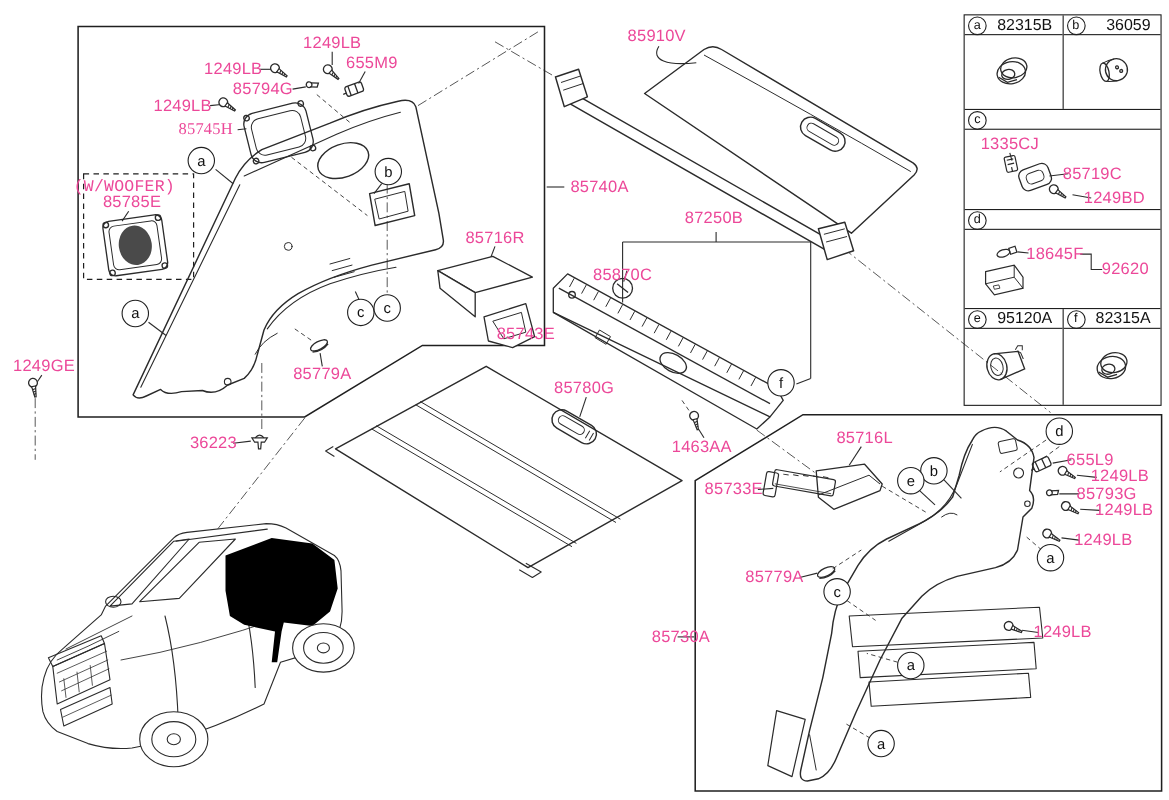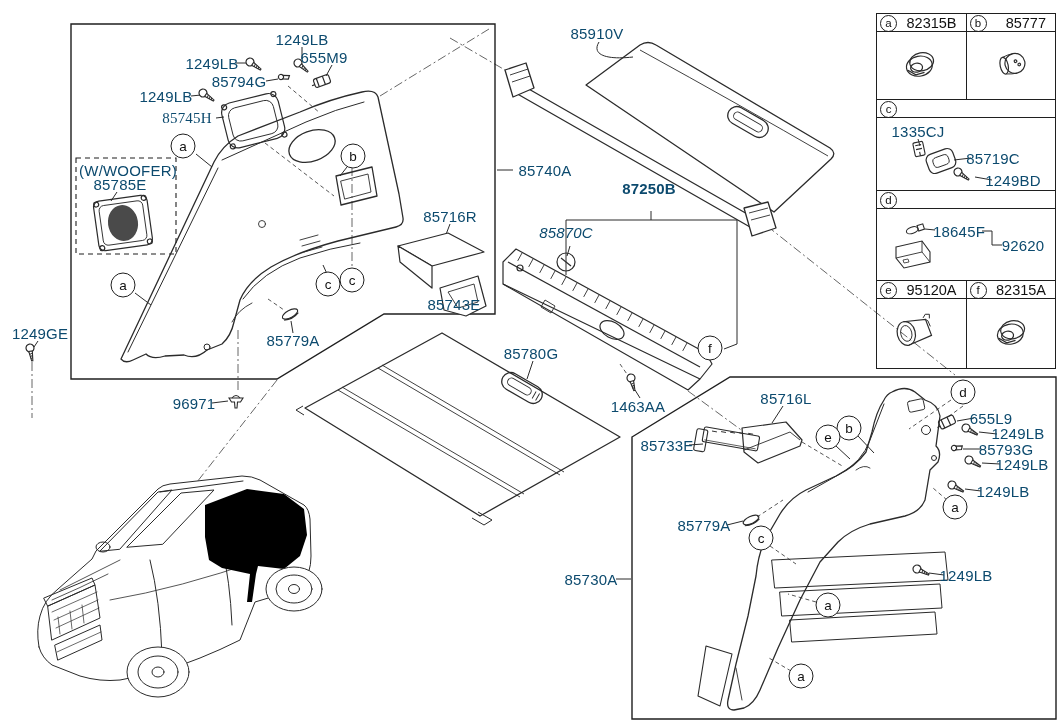--- a/index.html
+++ b/index.html
@@ -1,20 +1,20 @@
 <!DOCTYPE html>
 <html><head>
 <meta charset="utf-8">
 <style>
   html,body{margin:0;padding:0;background:#fff}
   .stage{position:relative;width:1063px;height:727px;background:#fff;
          font-family:"Liberation Sans",sans-serif;overflow:hidden}
   svg.lineart{position:absolute;left:0;top:0}
   .layer{position:absolute;left:0;top:0;width:100%;height:100%;pointer-events:none}
-  .plabel{position:absolute;transform:translate(-50%,-50%);font-size:15px;color:#0c4a6e;
+  .plabel{position:absolute;transform:translate(-50%,-50%);font-size:15px;color:#ec4899;
           white-space:nowrap;letter-spacing:.2px}
   .callout{position:absolute;width:23px;height:23px;transform:translate(-50%,-50%);
            border:1.5px solid #1f1f1f;border-radius:50%;background:#fff;display:flex;
            align-items:center;justify-content:center;font-size:13.5px;color:#111}
   .ptable{position:absolute;left:876px;top:13px;width:180px;height:356px;
           border:1.5px solid #1f1f1f;display:flex;flex-direction:column;box-sizing:border-box}
   .prow{display:flex;border-bottom:1px solid #1f1f1f;box-sizing:border-box}
   .prow:last-child{border-bottom:none}
   .r1{height:86px}.r2{height:91px}.r3{height:90px}.r4{flex:1}
   .pcell{flex:1;display:flex;flex-direction:column;border-right:1px solid #1f1f1f;box-sizing:border-box}
@@ -339,21 +339,21 @@
     <div class="pcell">
       <div class="phead">
         <span class="lcircle">a</span>
         <span class="pnum">82315B</span>
       </div>
       <div class="pbody"></div>
     </div>
     <div class="pcell">
       <div class="phead">
         <span class="lcircle">b</span>
-        <span class="pnum">85777</span>
+        <span class="pnum">36059</span>
       </div>
       <div class="pbody"></div>
     </div>
   </div>
   <div class="prow r2">
     <div class="pcell">
       <div class="phead">
         <span class="lcircle">c</span>
       </div>
       <div class="pbody"></div>
@@ -380,47 +380,47 @@
         <span class="lcircle">f</span>
         <span class="pnum">82315A</span>
       </div>
       <div class="pbody"></div>
     </div>
   </div>
 </div>
 
 <div class="layer">
       <span class="plabel" style="left: 302px; top: 39px;">1249LB</span>
-      <span class="plabel" style="left: 324px; top: 57px;">655M9</span>
+      <span class="plabel" style="left: 338px; top: 57px;">655M9</span>
       <span class="plabel" style="left: 212px; top: 63px;">1249LB</span>
       <span class="plabel" style="left: 239px; top: 81px;">85794G</span>
       <span class="plabel" style="left: 166px; top: 96px;">1249LB</span>
       <span class="plabel" style="left: 187px; top: 118px; font-family: Liberation Serif, serif;">85745H</span>
-      <span class="plabel" style="left: 128px; top: 170px;">(W/WOOFER)</span>
+      <span class="plabel" style="left: 113px; top: 170px; font-family: Liberation Mono, monospace;">(W/WOOFER)</span>
       <span class="plabel" style="left: 120px; top: 184px;">85785E</span>
       <span class="plabel" style="left: 545px; top: 170px;">85740A</span>
       <span class="plabel" style="left: 450px; top: 216px;">85716R</span>
-      <span class="plabel" style="left: 454px; top: 304px;">85743E</span>
+      <span class="plabel" style="left: 478px; top: 304px;">85743E</span>
       <span class="plabel" style="left: 293px; top: 340px;">85779A</span>
-      <span class="plabel" style="left: 194px; top: 403px;">96971</span>
+      <span class="plabel" style="left: 194px; top: 403px;">36223</span>
       <span class="plabel" style="left: 40px; top: 333px;">1249GE</span>
       <span class="plabel" style="left: 597px; top: 33px;">85910V</span>
-      <span class="plabel" style="left: 649px; top: 188px; font-weight: bold;">87250B</span>
-      <span class="plabel" style="left: 566px; top: 232px; font-style: italic;">85870C</span>
+      <span class="plabel" style="left: 649px; top: 198px;">87250B</span>
+      <span class="plabel" style="left: 566px; top: 250px;">85870C</span>
       <span class="plabel" style="left: 638px; top: 406px;">1463AA</span>
       <span class="plabel" style="left: 531px; top: 353px; text-align: center;">85780G</span>
       <span class="plabel" style="left: 667px; top: 445px; text-align: right;">85733E</span>
       <span class="plabel" style="left: 786px; top: 398px;">85716L</span>
       <span class="plabel" style="left: 991px; top: 418px;">655L9</span>
       <span class="plabel" style="left: 1018px; top: 433px;">1249LB</span>
       <span class="plabel" style="left: 1006px; top: 449px;">85793G</span>
       <span class="plabel" style="left: 1022px; top: 464px;">1249LB</span>
       <span class="plabel" style="left: 1003px; top: 491px;">1249LB</span>
       <span class="plabel" style="left: 704px; top: 525px;">85779A</span>
-      <span class="plabel" style="left: 591px; top: 579px;">85730A</span>
+      <span class="plabel" style="left: 619px; top: 579px;">85730A</span>
       <span class="plabel" style="left: 966px; top: 575px;">1249LB</span>
       <span class="plabel" style="left: 918px; top: 131px;">1335CJ</span>
       <span class="plabel" style="left: 993px; top: 158px;">85719C</span>
       <span class="plabel" style="left: 1013px; top: 180px;">1249BD</span>
       <span class="plabel" style="left: 959px; top: 231px;">18645F</span>
       <span class="plabel" style="left: 1023px; top: 245px;">92620</span>
     </div>
 
 <div class="layer">
       <span class="callout" style="left: 183px; top: 146px;">a</span>

